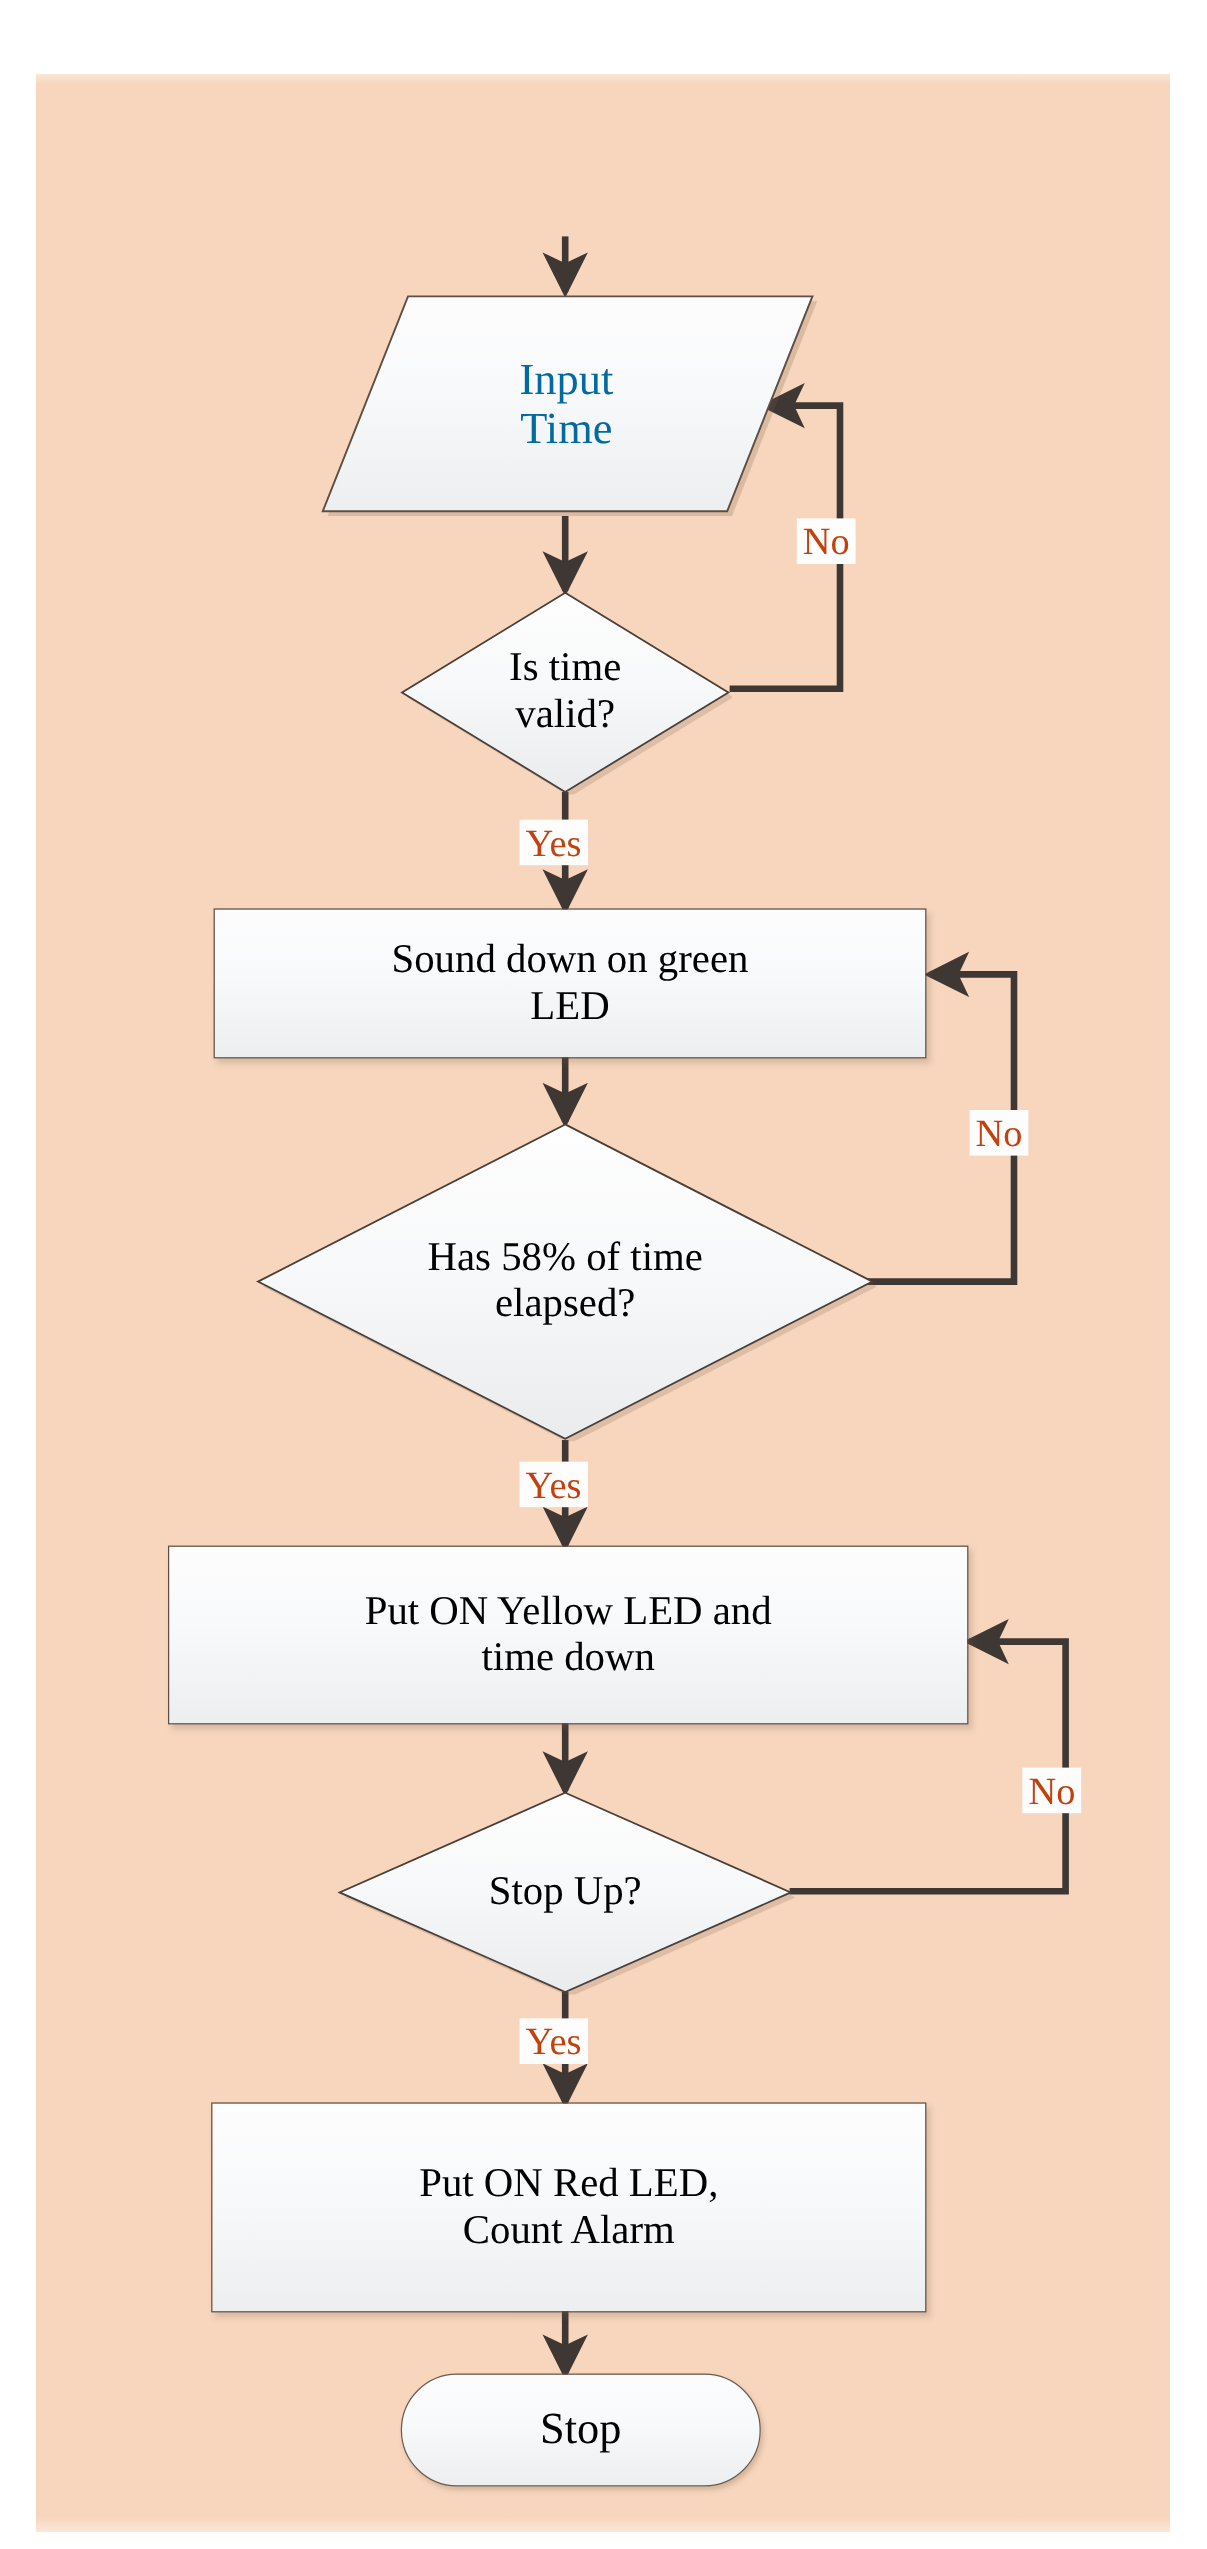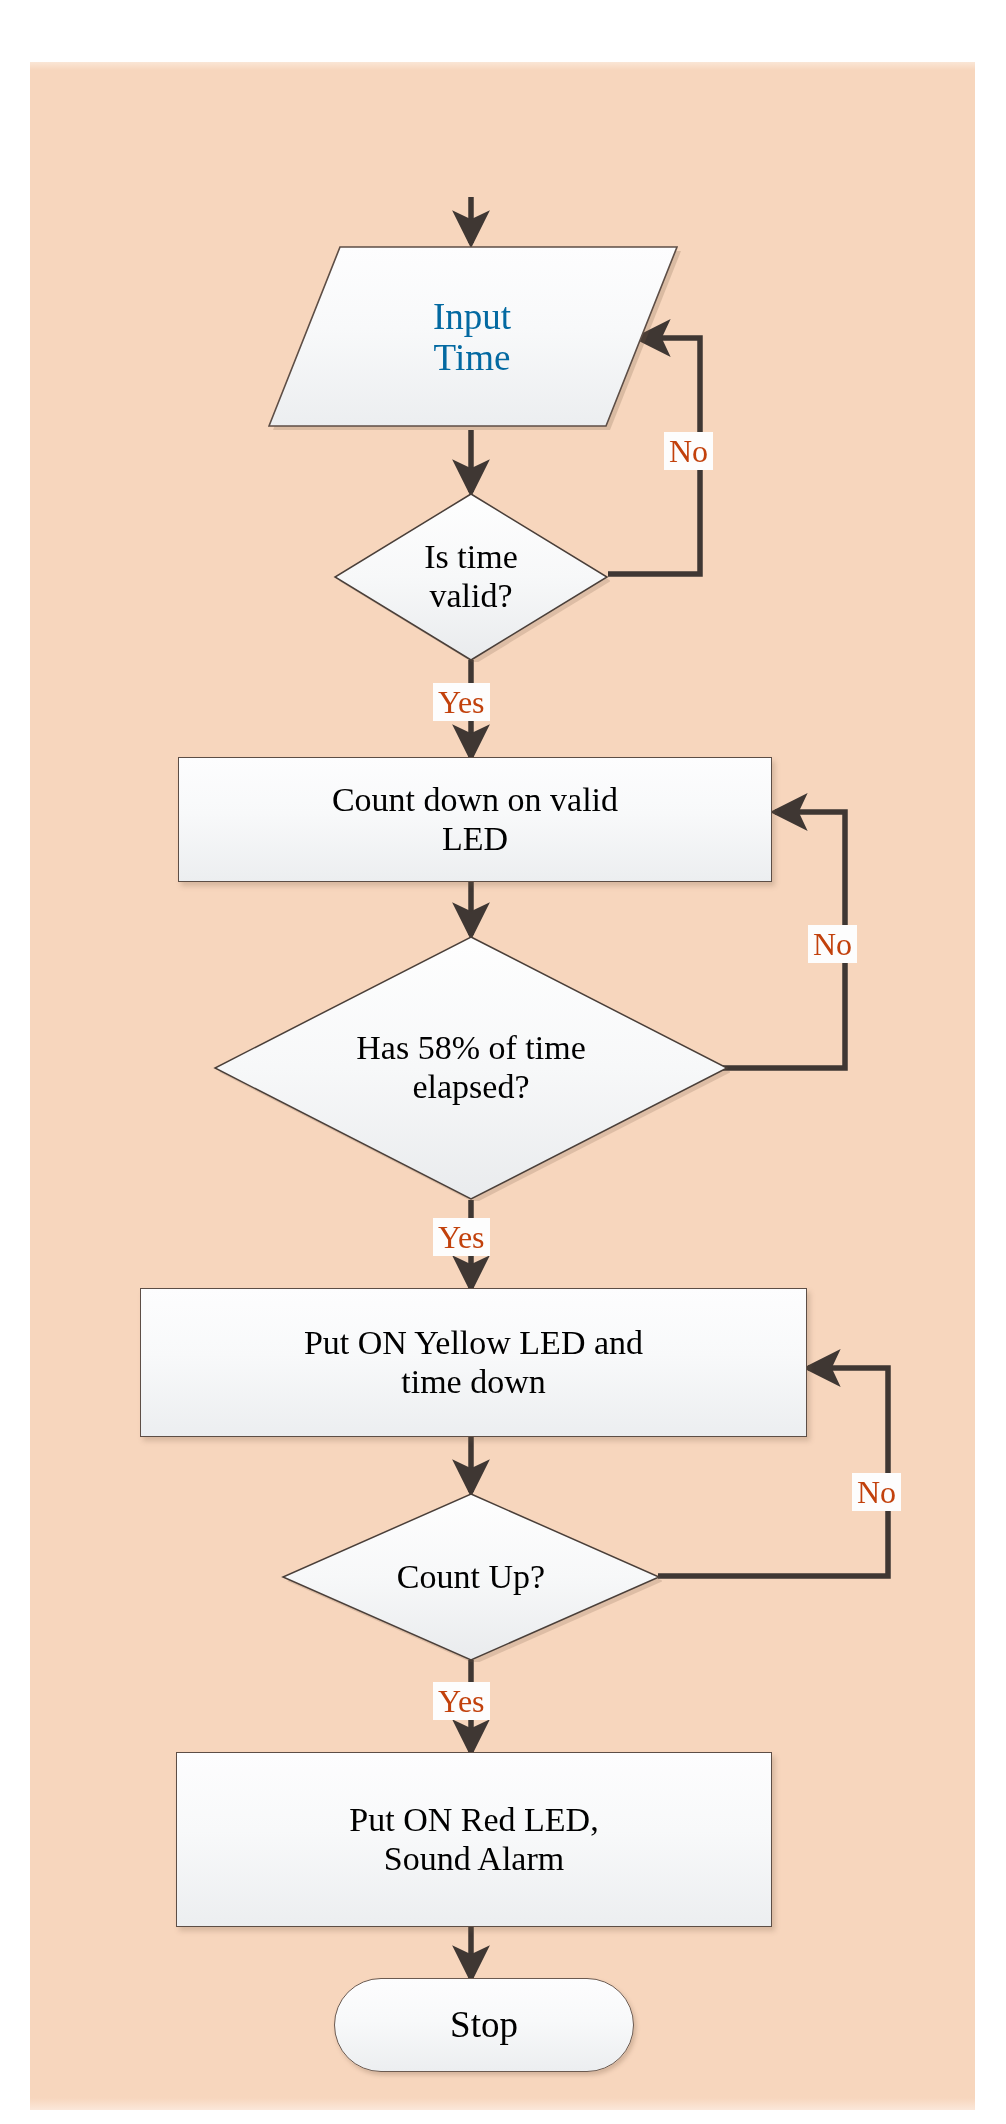--- a/index.html
+++ b/index.html
@@ -223,21 +223,21 @@
         </linearGradient>
       </defs>
       <polygon points="139,2 275,85 139,168 3,85" fill="rgba(120,90,70,0.20)" transform="translate(4,4)"></polygon>
       <polygon points="139,2 275,85 139,168 3,85" fill="url(#gradD1)" stroke="#4a3f39" stroke-width="1.5"></polygon>
     </svg>
     <div class="decision-text">Is time
 valid?</div>
   </div>
 
   <div class="node process" style="left:178px; top:757px; width:592px; height:123px;">
-    <span class="node-label">Count down on valid
+    <span class="node-label">Sound down on green
 LED</span>
   </div>
 
   <div class="decision-wrap" style="left:212px; top:935px; width:518px; height:266px;">
     <svg width="518" height="266" viewBox="0 0 518 266" xmlns="http://www.w3.org/2000/svg">
       <defs>
         <linearGradient id="gradD2" x1="0" y1="0" x2="0" y2="1">
           <stop offset="0%" stop-color="#fefefe"></stop>
           <stop offset="50%" stop-color="#f7f8f9"></stop>
           <stop offset="100%" stop-color="#e9ebed"></stop>
@@ -260,26 +260,26 @@
       <defs>
         <linearGradient id="gradD3" x1="0" y1="0" x2="0" y2="1">
           <stop offset="0%" stop-color="#fefefe"></stop>
           <stop offset="50%" stop-color="#f7f8f9"></stop>
           <stop offset="100%" stop-color="#e9ebed"></stop>
         </linearGradient>
       </defs>
       <polygon points="191,2 379,85 191,168 3,85" fill="rgba(120,90,70,0.20)" transform="translate(4,4)"></polygon>
       <polygon points="191,2 379,85 191,168 3,85" fill="url(#gradD3)" stroke="#4a3f39" stroke-width="1.5"></polygon>
     </svg>
-    <div class="decision-text">Count Up?</div>
+    <div class="decision-text">Stop Up?</div>
   </div>
 
   <div class="node process" style="left:176px; top:1752px; width:594px; height:173px;">
     <span class="node-label">Put ON Red LED,
-Sound Alarm</span>
+Count Alarm</span>
   </div>
 
   <div class="node terminator" style="left:334px; top:1978px; width:298px; height:92px;">
     <span class="node-label">Stop</span>
   </div>
 
   <div class="edge-label" style="left:664px; top:432px;">No</div>
 
   <div class="edge-label" style="left:433px; top:683px;">Yes</div>
 

